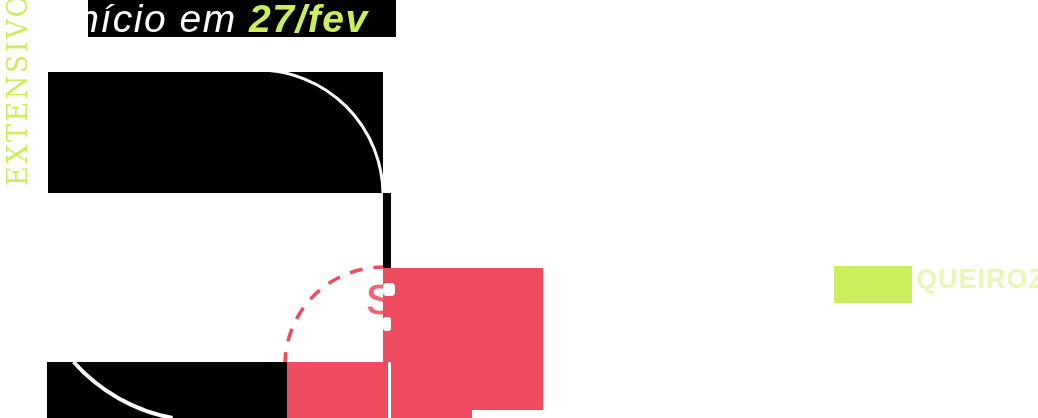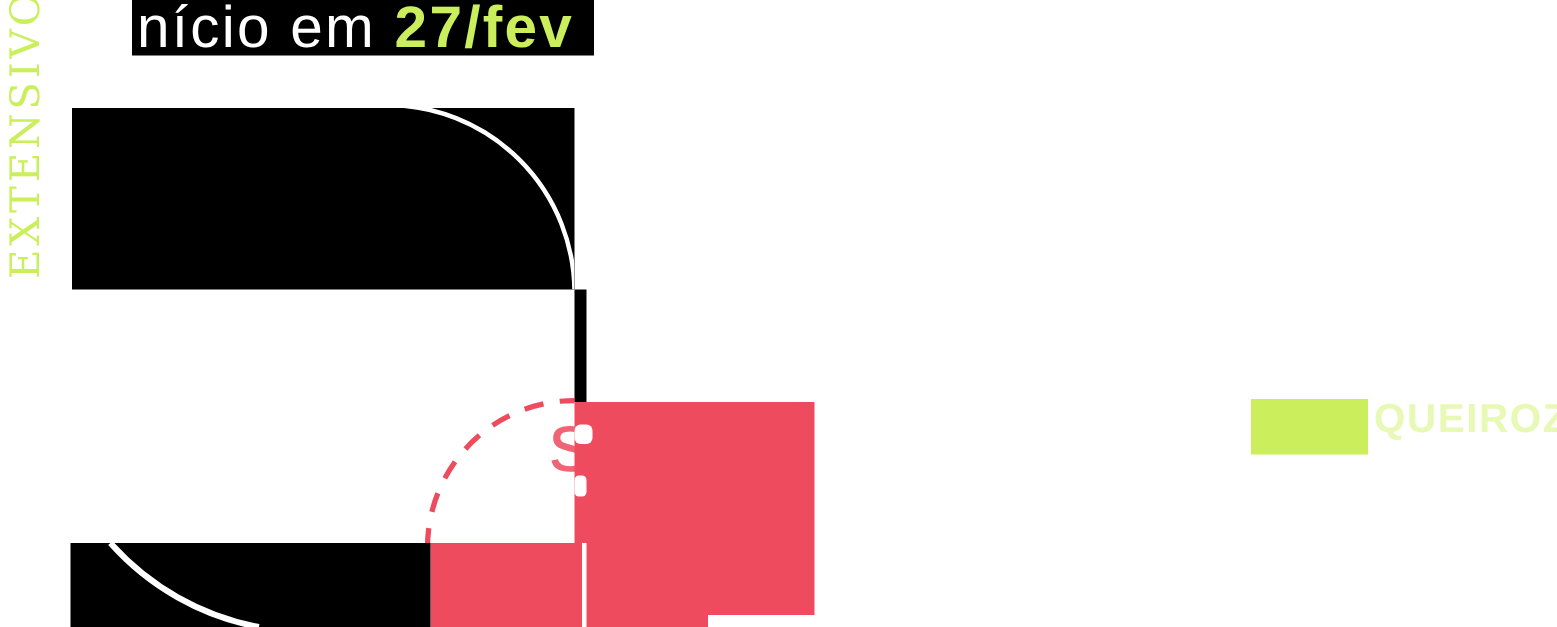--- a/index.html
+++ b/index.html
@@ -13,22 +13,22 @@
   .extensivo{
     left:2px;top:186px;transform:rotate(-90deg);transform-origin:top left;
     font-family:"DejaVu Serif","Liberation Serif",serif;
     font-size:27px;letter-spacing:2.5px;color:#cbef5c;white-space:nowrap;
     z-index:6;
   }
 
   
   .headline-strip{left:88px;top:0;width:308px;height:37px;background:#000000;z-index:2;}
   .headline-text{
-    left:79px;top:0;height:37px;line-height:37px;white-space:nowrap;
-    font-size:39px;letter-spacing:1.5px;color:#ffffff;z-index:3;
+    left:65px;top:0;height:37px;line-height:37px;white-space:nowrap;
+    font-size:39px;letter-spacing:1.5px;color:#ffffff;z-index:3;font-style:italic;
   }
   .headline-text .hl{color:#cbef5c;font-weight:bold;}
 
   
   .block-top{left:48px;top:72px;width:335px;height:121px;background:#000000;overflow:hidden;z-index:4;}
   .block-bottom{left:47px;top:362px;width:240px;height:56px;background:#000000;overflow:hidden;z-index:4;}
   .v-bar{left:383px;top:193px;width:8px;height:75px;background:#000000;z-index:4;}
 
   
   .red-upper{left:383px;top:268px;width:160px;height:142px;background:#ee4b5f;z-index:4;}

